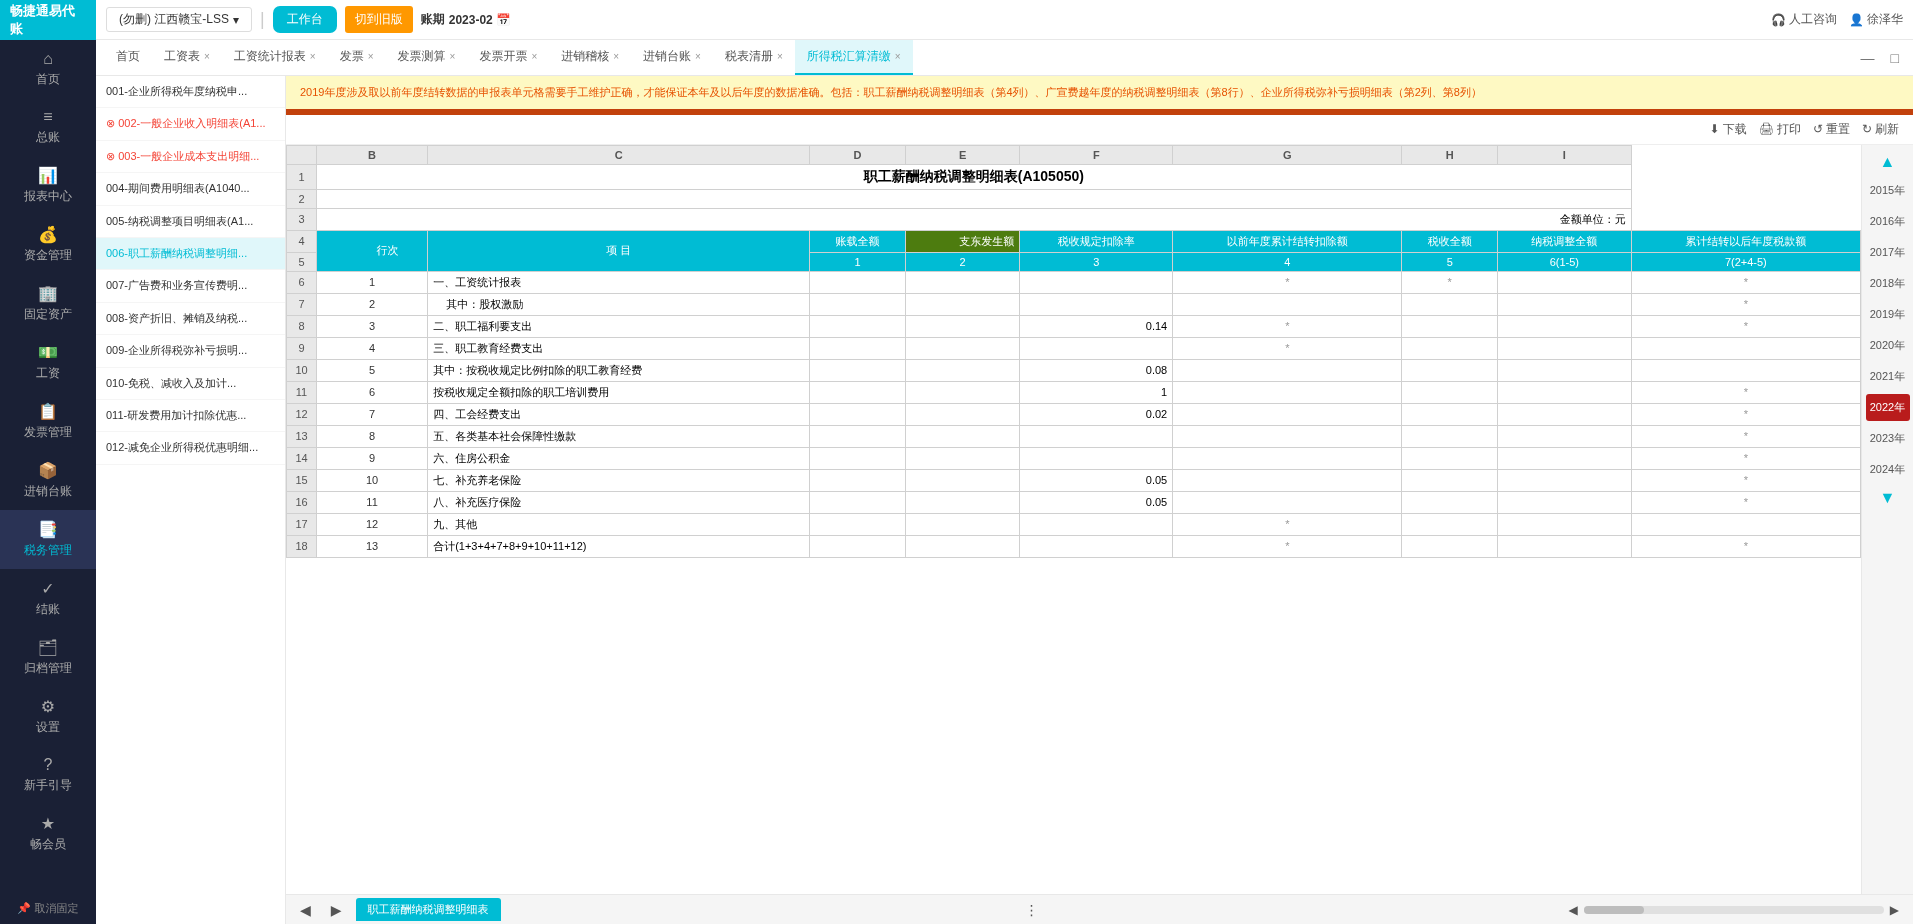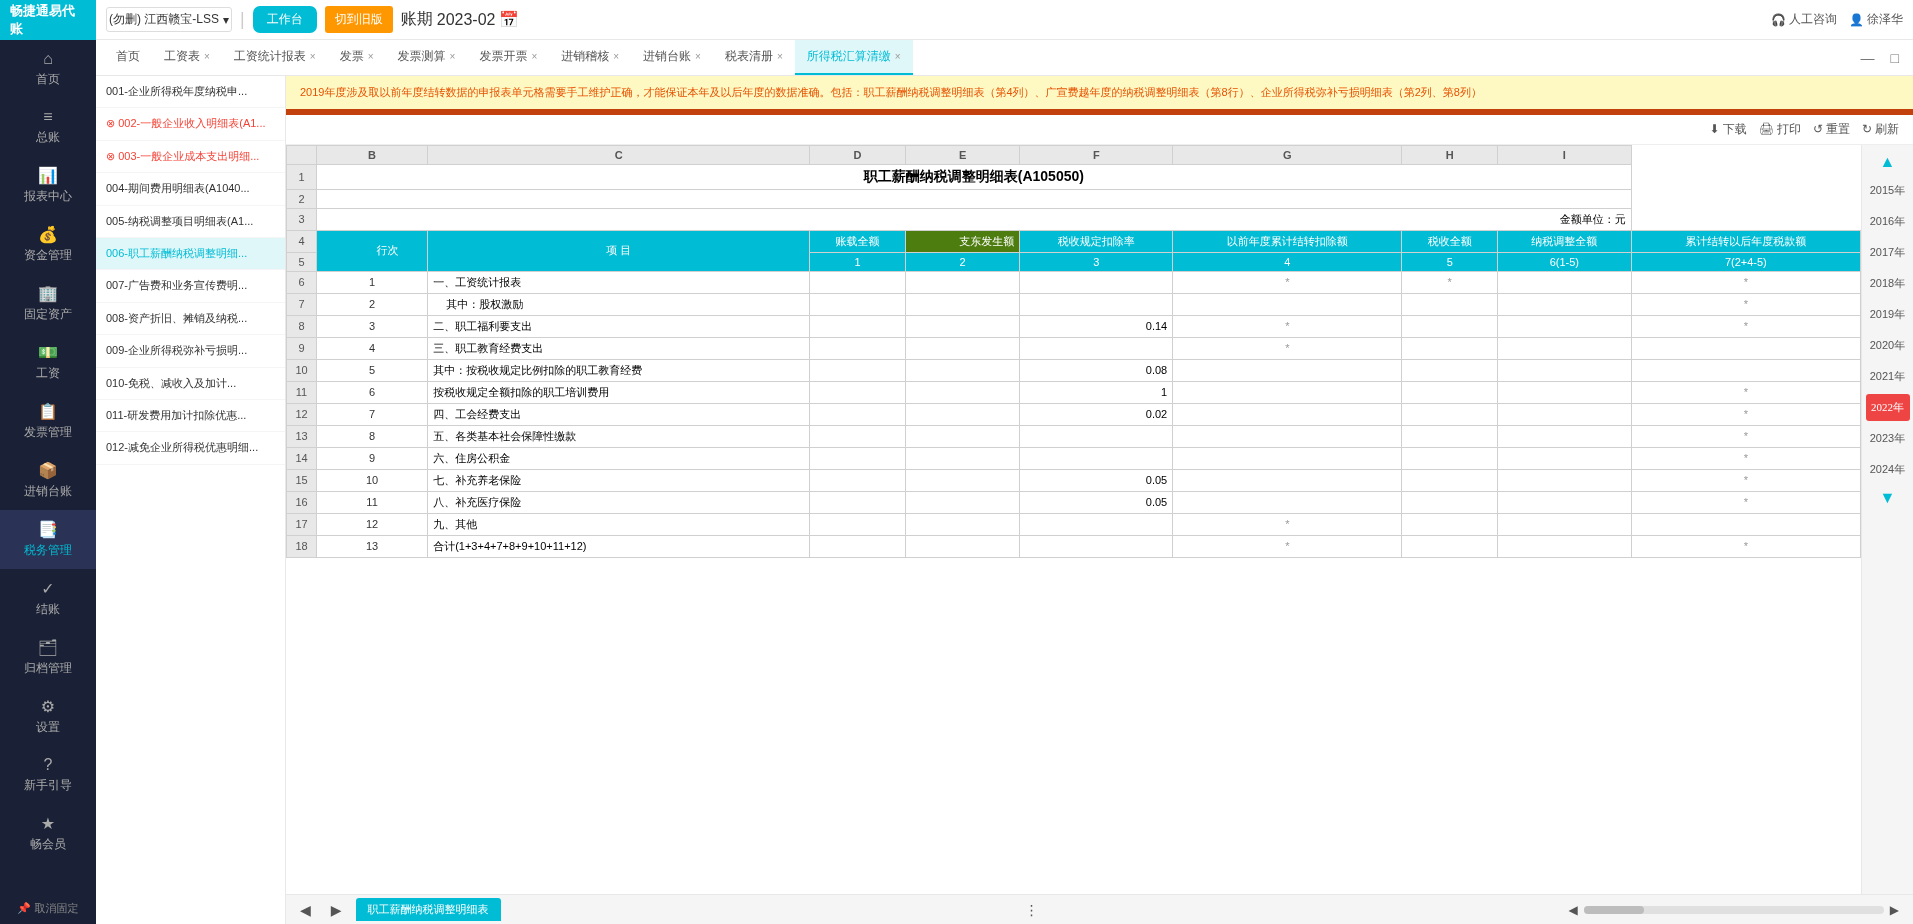--- a/index.html
+++ b/index.html
@@ -10,24 +10,24 @@
     .sidebar-logo { background: #00bcd4; color: white; padding: 8px 10px; font-size: 13px; font-weight: bold; height: 40px; display: flex; align-items: center; }
     .sidebar-item { display: flex; flex-direction: column; align-items: center; padding: 10px 5px; cursor: pointer; color: #aaa; font-size: 12px; gap: 3px; }
     .sidebar-item.active { background: #2a3355; color: #00bcd4; }
     .sidebar-item .icon { font-size: 16px; }
 
     
     .main { flex: 1; display: flex; flex-direction: column; overflow: hidden; }
 
     
     .topbar { background: white; height: 40px; display: flex; align-items: center; padding: 0 10px; border-bottom: 1px solid #e8e8e8; gap: 8px; }
-    .topbar-company { display: flex; align-items: center; gap: 4px; font-size: 12px; color: #333; border: 1px solid #ddd; padding: 3px 2px; border-radius: 3px; cursor: pointer; }
+    .topbar-company { display: flex; align-items: center; gap: 4px; font-size: 12px; color: #333; border: 1px solid #ddd; padding: 3px 12px; border-radius: 3px; cursor: pointer; }
     .topbar-workbench { background: #00bcd4; color: white; border: none; padding: 5px 14px; border-radius: 7px; cursor: pointer; font-size: 12px; }
     .topbar-btn { background: #ff9800; color: white; border: none; padding: 5px 10px; border-radius: 3px; cursor: pointer; font-size: 12px; }
-    .topbar-period { font-size: 16px; color: #333; display: flex; align-items: center; gap: 4px; }
+    .topbar-period { font-size: 12px; color: #333; display: flex; align-items: center; gap: 4px; font-weight: bold; }
     .topbar-right { margin-left: auto; display: flex; align-items: center; gap: 12px; font-size: 12px; color: #555; }
     .topbar-icon-btn { display: flex; align-items: center; gap: 3px; cursor: pointer; color: #555; }
 
     
     .tabbar { background: white; border-bottom: 1px solid #e8e8e8; display: flex; align-items: center; padding: 0 8px; height: 36px; overflow: hidden; }
     .tab { padding: 8px 12px; cursor: pointer; font-size: 12px; color: #555; display: flex; align-items: center; gap: 4px; border-bottom: 2px solid transparent; white-space: nowrap; }
     .tab.active { color: #00bcd4; border-bottom: 2px solid #00bcd4; background: #e0f7fa; }
     .tab-close { font-size: 10px; color: #999; cursor: pointer; }
     .tab-actions { margin-left: auto; display: flex; gap: 4px; }
     .tab-action-btn { border: none; background: none; cursor: pointer; font-size: 14px; color: #777; padding: 2px 6px; }
@@ -48,21 +48,21 @@
     
     .warning-bar { background: #fef9c3; border-bottom: 6px solid #c2410c; padding: 8px 14px; font-size: 11px; color: #e65100; line-height: 1.5; }
 
     
     .sheet-toolbar { display: flex; align-items: center; justify-content: flex-end; padding: 6px 14px; background: white; border-bottom: 1px solid #eee; gap: 12px; }
     .sheet-tool-btn { display: flex; align-items: center; gap: 3px; cursor: pointer; font-size: 12px; color: #555; }
 
     
     .year-panel { width: 52px; background: #f5f5f5; border-left: 1px solid #e8e8e8; display: flex; flex-direction: column; align-items: center; padding: 4px 0; overflow-y: auto; }
     .year-item { width: 44px; text-align: center; padding: 6px 2px; font-size: 11px; color: #555; cursor: pointer; border-radius: 3px; margin: 2px 0; }
-    .year-item.active { background: #ef4444; color: white; font-family: Liberation Serif, serif; }
+    .year-item.active { background: #b91c1c; color: white; }
     .year-nav { cursor: pointer; color: #00bcd4; font-size: 16px; padding: 4px; }
 
     
     .table-wrapper { flex: 1; overflow: auto; background: white; }
     .spreadsheet-table { border-collapse: collapse; font-size: 11px; width: 100%; min-width: 900px; }
     .spreadsheet-table th, .spreadsheet-table td { border: 1px solid #d0d0d0; padding: 3px 5px; white-space: nowrap; }
     .spreadsheet-table .header-row th { background: #00bcd4; color: white; text-align: center; font-weight: normal; font-size: 11px; }
     .spreadsheet-table td { background: white; }
     .spreadsheet-table td.num { text-align: right; }
     .spreadsheet-table td.star { text-align: center; color: #999; }

